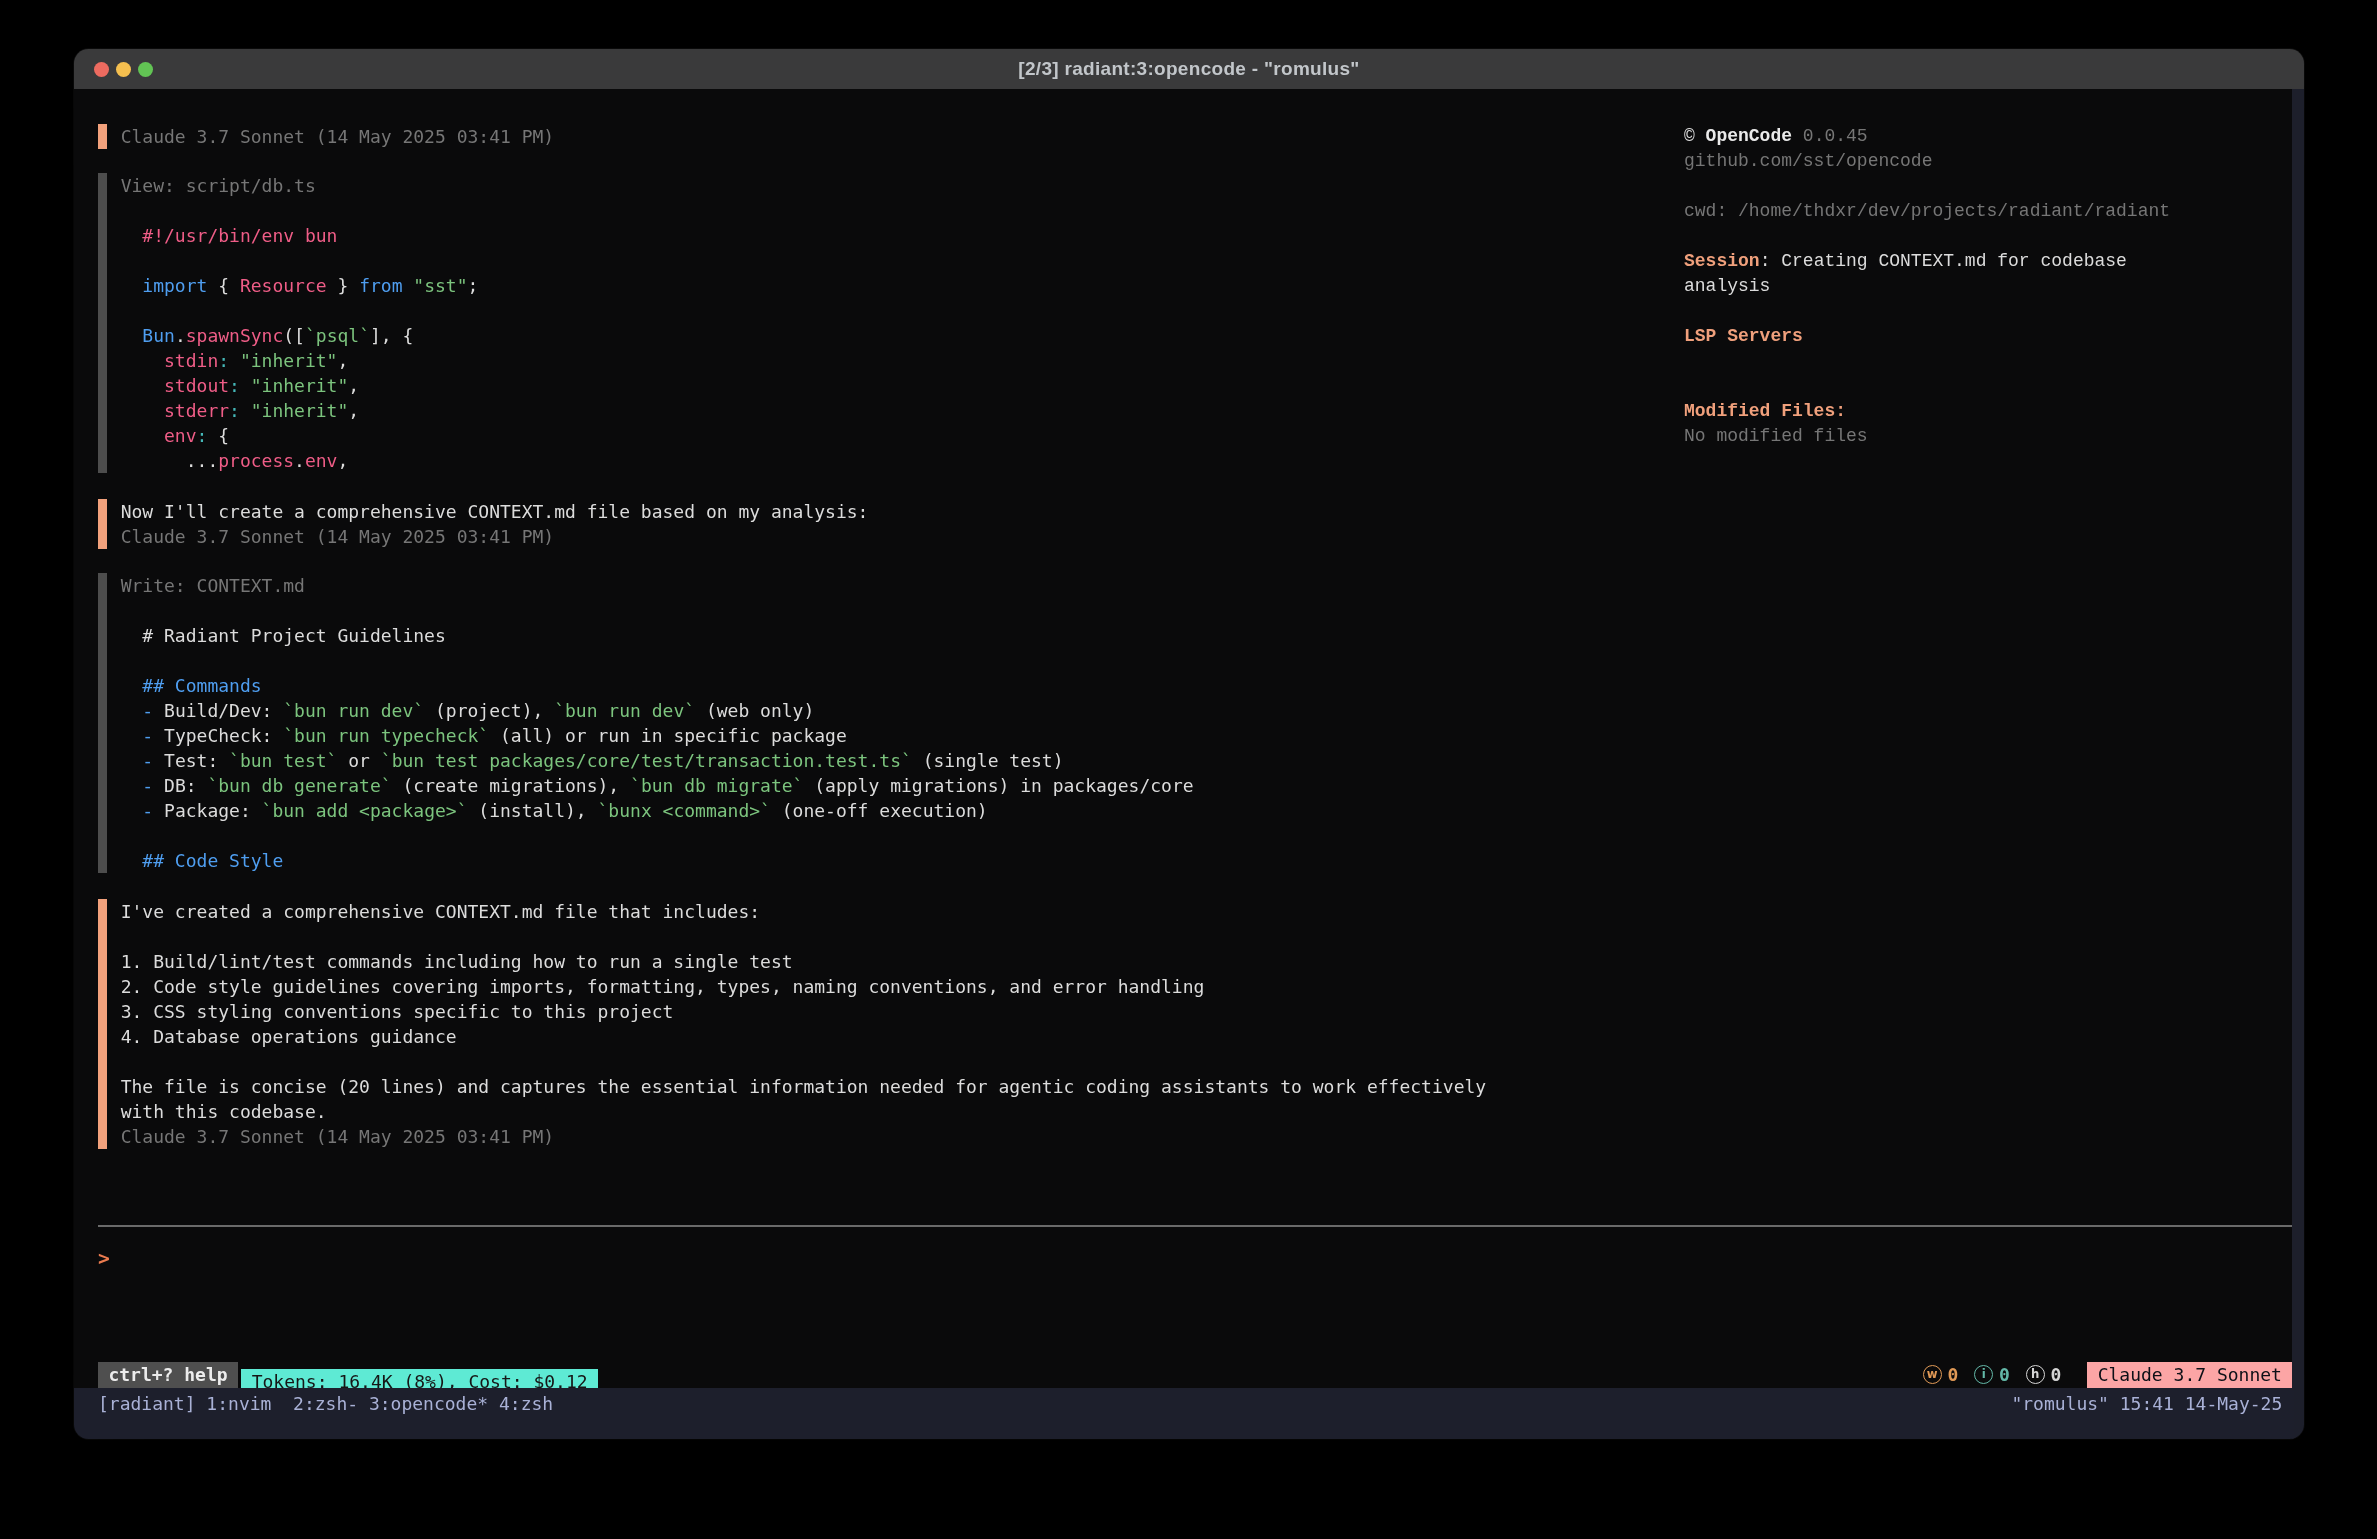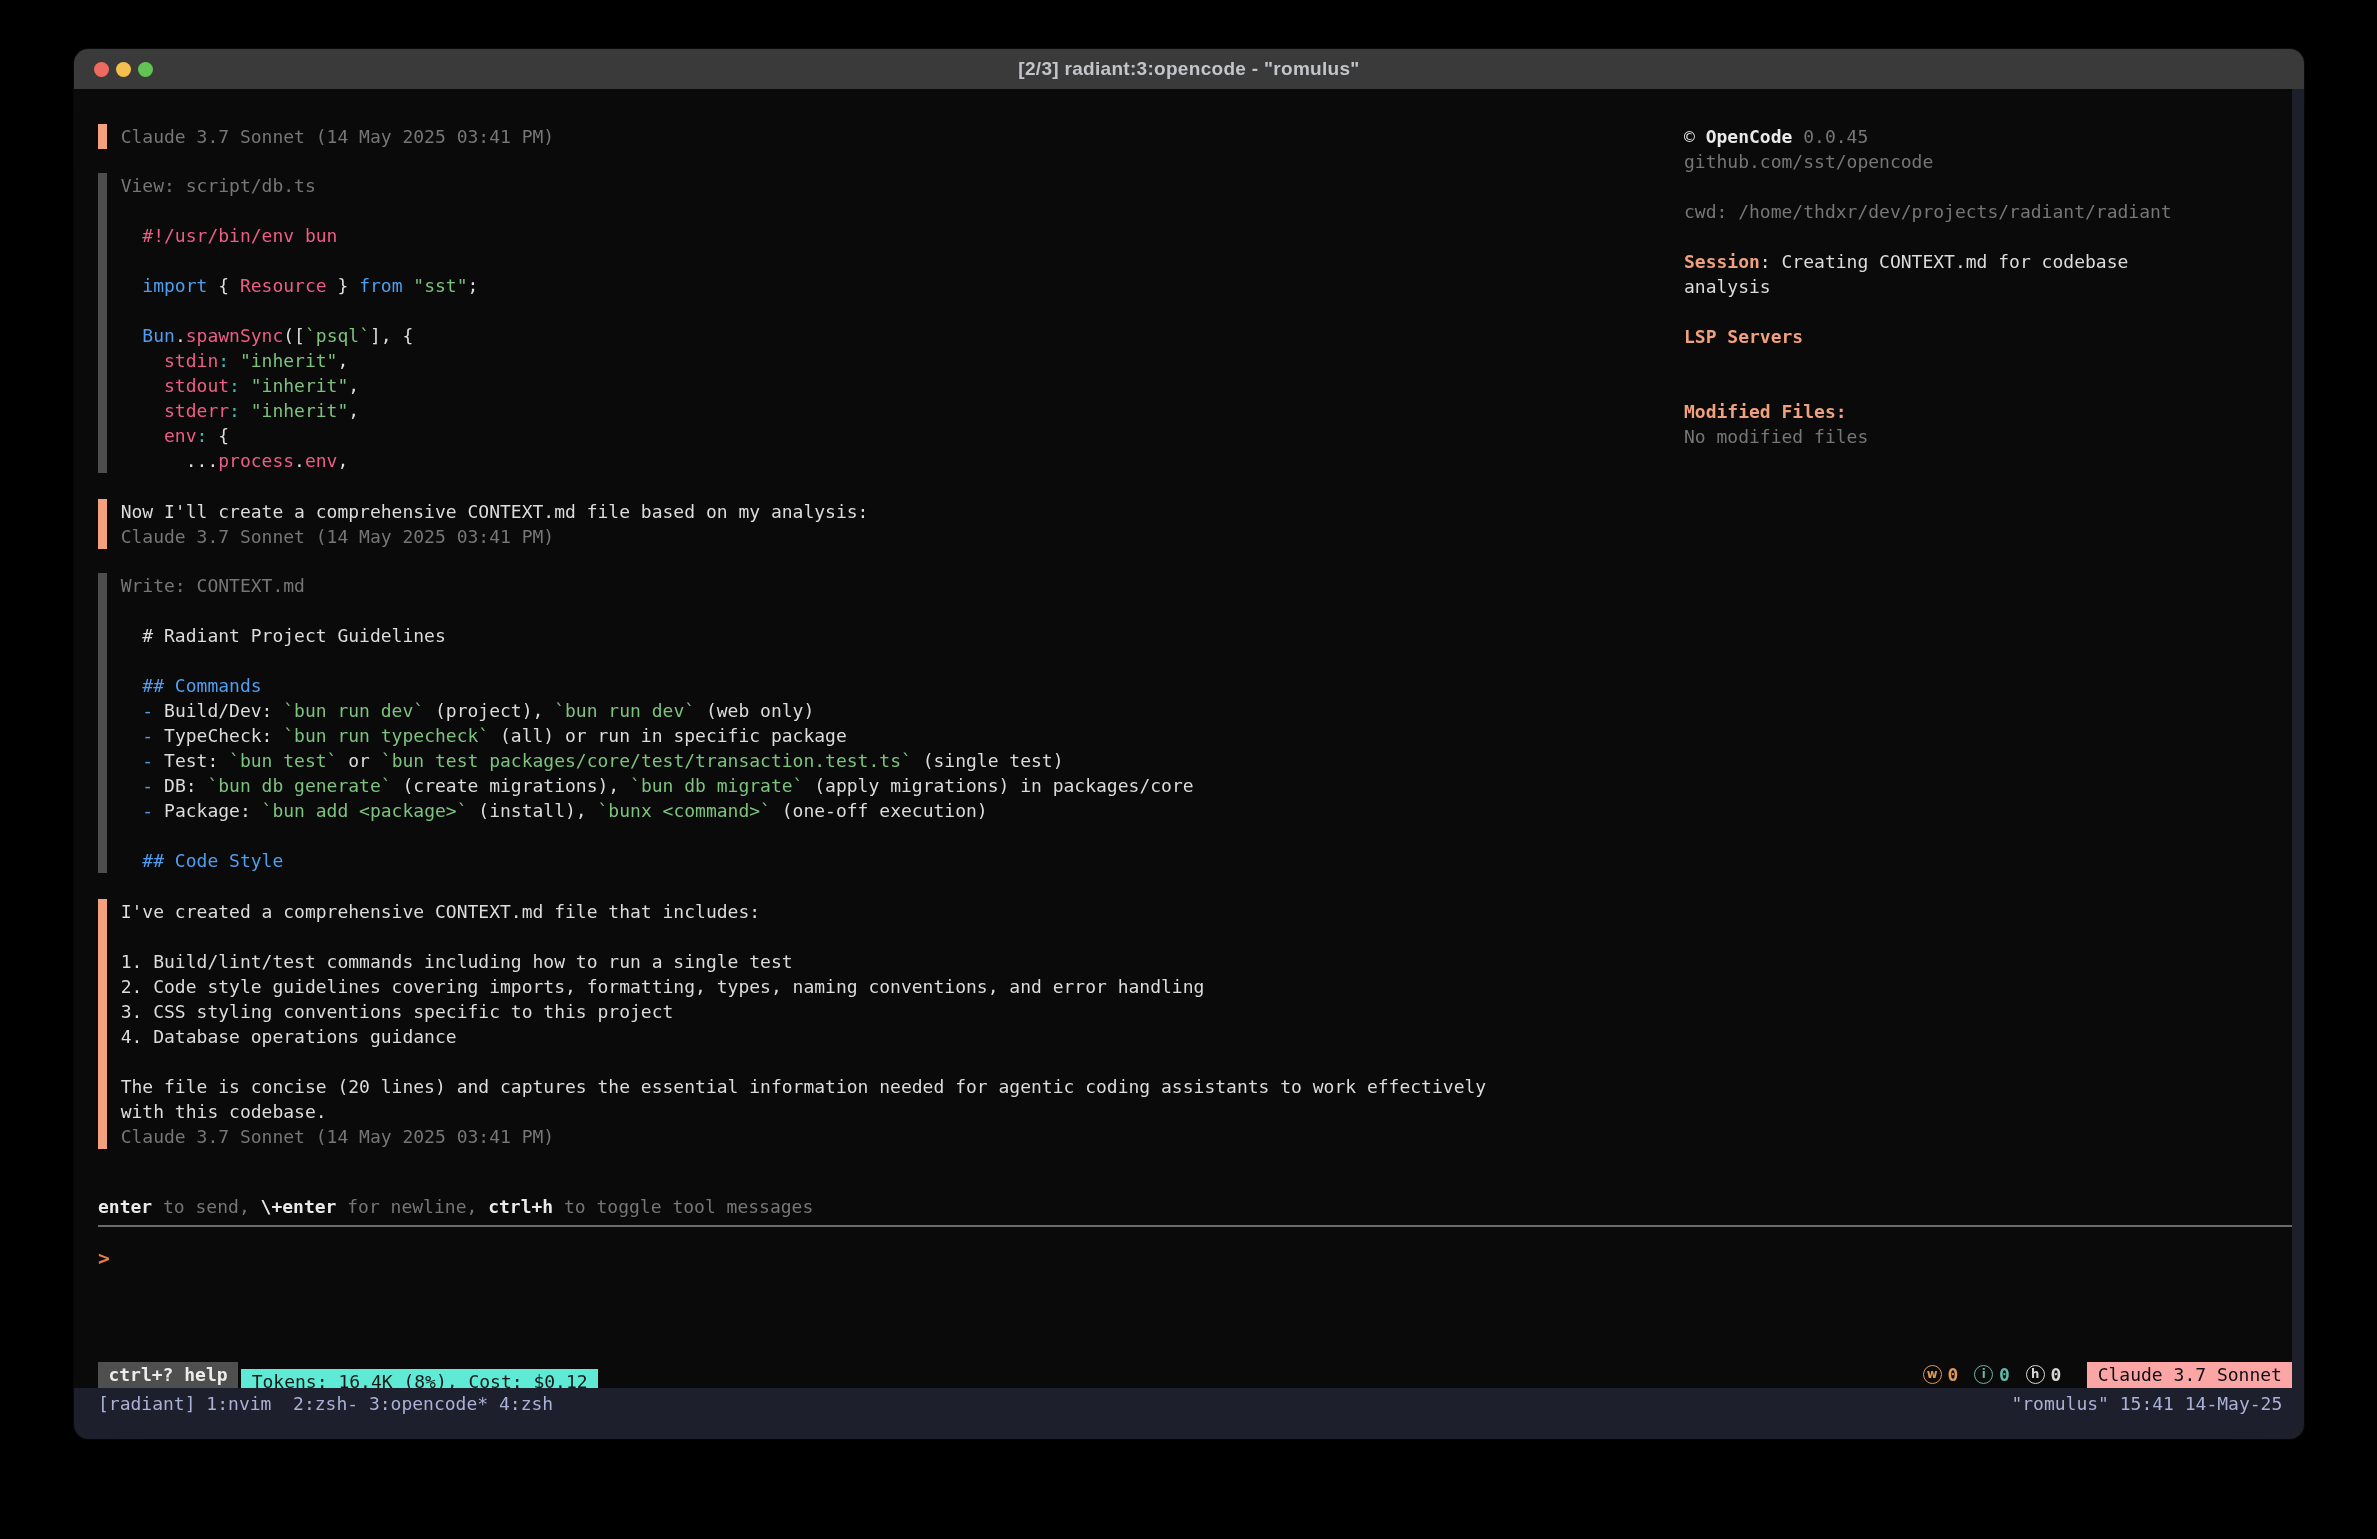--- a/index.html
+++ b/index.html
@@ -50,21 +50,21 @@
   .t-pk { color:#ef5d87; }
   .t-bl { color:#4f9ef0; }
   .t-gr { color:#7cc47e; }
   .t-cy { color:#45b8b8; }
   .t-ob { color:#f0a07c; font-weight:bold; }
 
   .block { position:absolute; left:24px; padding-left:13.7px; border-left:9px solid #4d4d4d; }
   .block.assistant { border-left-color:#f2a17c; }
   .block.tool      { border-left-color:#4d4d4d; }
 
-  .sidebar { position:absolute; left:1610px; top:35px; width:561px; }
+  .sidebar { position:absolute; left:1610px; top:35px; width:561px;font-family:Liberation Mono, monospace; }
 
   .hintbar { position:absolute; left:24px; top:1105px; }
   .divider { position:absolute; left:24px; top:1136px; width:2194px; height:2px; background:#6a6a6a; }
   .promptline { position:absolute; left:24px; top:1157px; color:#eb7b4f; font-weight:bold; font-size:19.6px; }
 
   .statusbar {
     position:absolute; left:24px; right:11.7px; top:1273px; height:25px;
     display:flex; align-items:stretch;
   }
   .badge { height:41px; line-height:25px; padding:0 10.4px; white-space:pre; }
@@ -165,23 +165,20 @@
         <div class="line"><span class="t-ob">Session</span><span class="t-w">: Creating CONTEXT.md for codebase</span></div>
         <div class="line"><span class="t-w">analysis</span></div>
         <div class="line">&nbsp;</div>
         <div class="line"><span class="t-ob">LSP Servers</span></div>
         <div class="line">&nbsp;</div>
         <div class="line">&nbsp;</div>
         <div class="line"><span class="t-ob">Modified Files:</span></div>
         <div class="line"><span class="t-g">No modified files</span></div>
       </div>
 
-    <div class="hintbar" id="hintbar">
-        <div class="line"><span class="t-wb">enter</span><span class="t-g"> to send, </span><span class="t-wb">\+enter</span><span class="t-g"> for newline, </span><span class="t-wb">ctrl+h</span><span class="t-g"> to toggle tool messages</span></div>
-      </div>
 
     <div class="divider"></div>
 
     <div class="promptline">
       <span>&gt;</span>
     </div>
 
     <div class="statusbar">
       <span class="badge help">ctrl+? help</span>
       <span class="badge tokens">Tokens: 16.4K (8%), Cost: $0.12</span>

